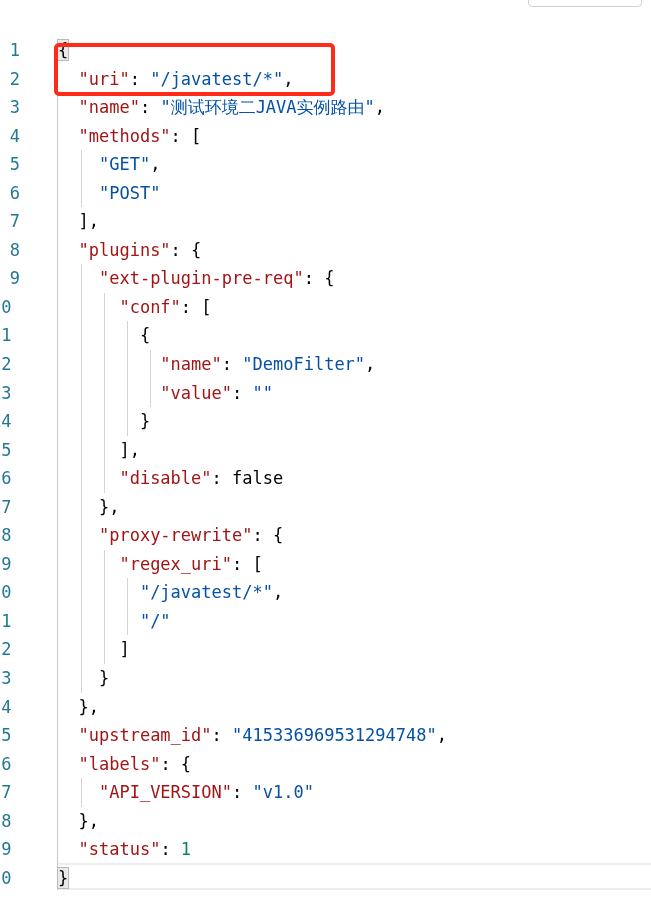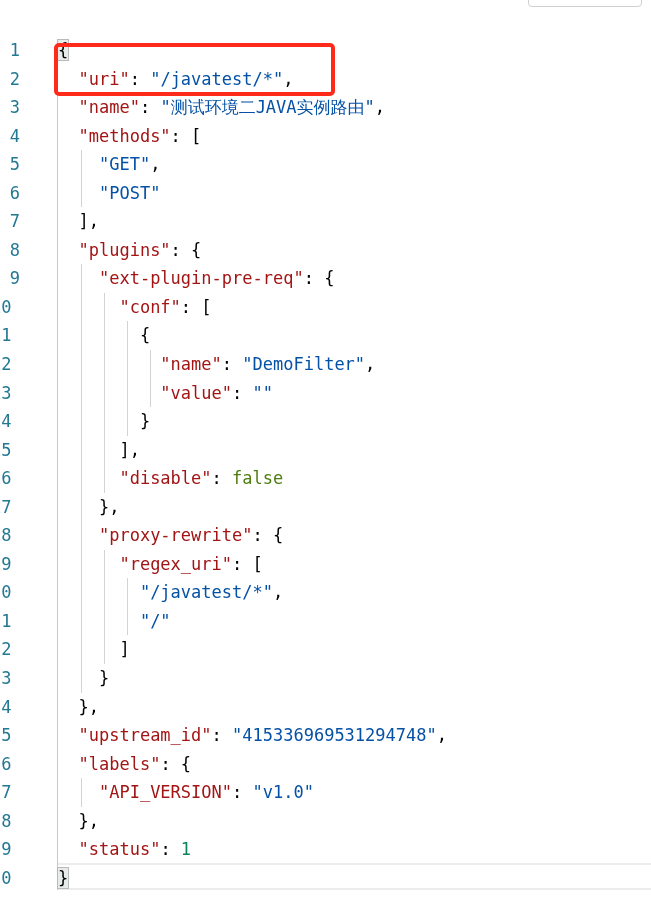--- a/index.html
+++ b/index.html
@@ -9,21 +9,21 @@
                 border: 1px solid #d0d0d0; border-radius: 4px; background: #fff; }
   .editor { position: absolute; left: 0; top: 36px; width: 651px; }
   .line { position: relative; height: 28.55px; line-height: 28.55px; font-size: 17px; white-space: pre; }
   .current-bg { position: absolute; left: 58px; right: 0; top: 863px; height: 27px;
                 border-top: 2px solid #ececec; border-bottom: 2px solid #ececec; box-sizing: border-box; }
   .ln { position: absolute; right: 633px; width: 40px; text-align: right; color: #237893; font-size: 17px; }
   .code { position: absolute; left: 58px; }
   .gutter-line { position: absolute; left: 57px; top: 50px; height: 840px; width: 1px; background: #c8c8c8; }
   .k { color: #a31515; }
   .s { color: #0451a5; }
-  .b { color: #4d7c0f; }
+  .b { color: #000000; }
   .n { color: #098658; }
   .p { color: #000000; }
   .guide { position: absolute; width: 1px; background: #d3d3d3; }
   .bracket-match { background: #e8ece8; outline: 1px solid #b9b9b9; }
   .highlight-box { position: absolute; left: 54px; top: 43px; width: 281px; height: 53px;
                    border: 4px solid #ff2a1a; border-radius: 5px; box-sizing: border-box; }
 </style>
 </head>
 <body>
 

